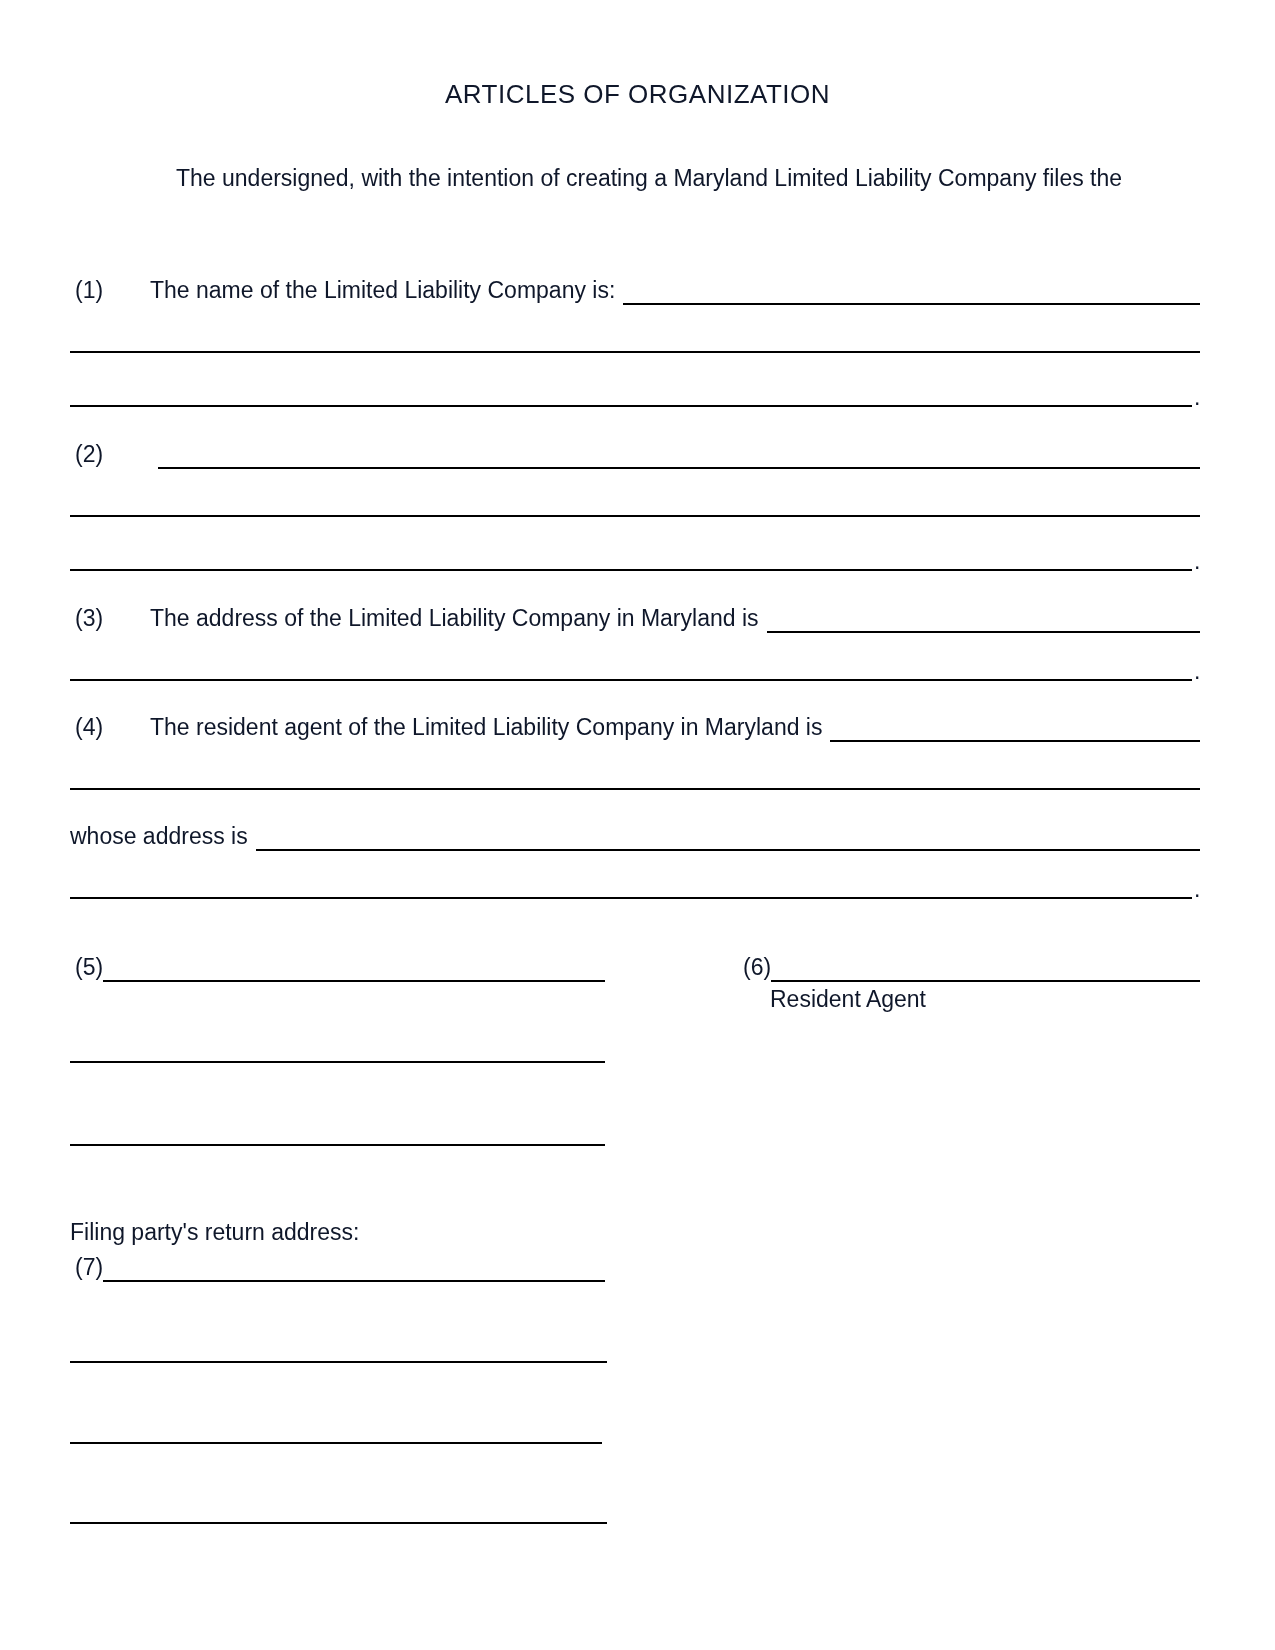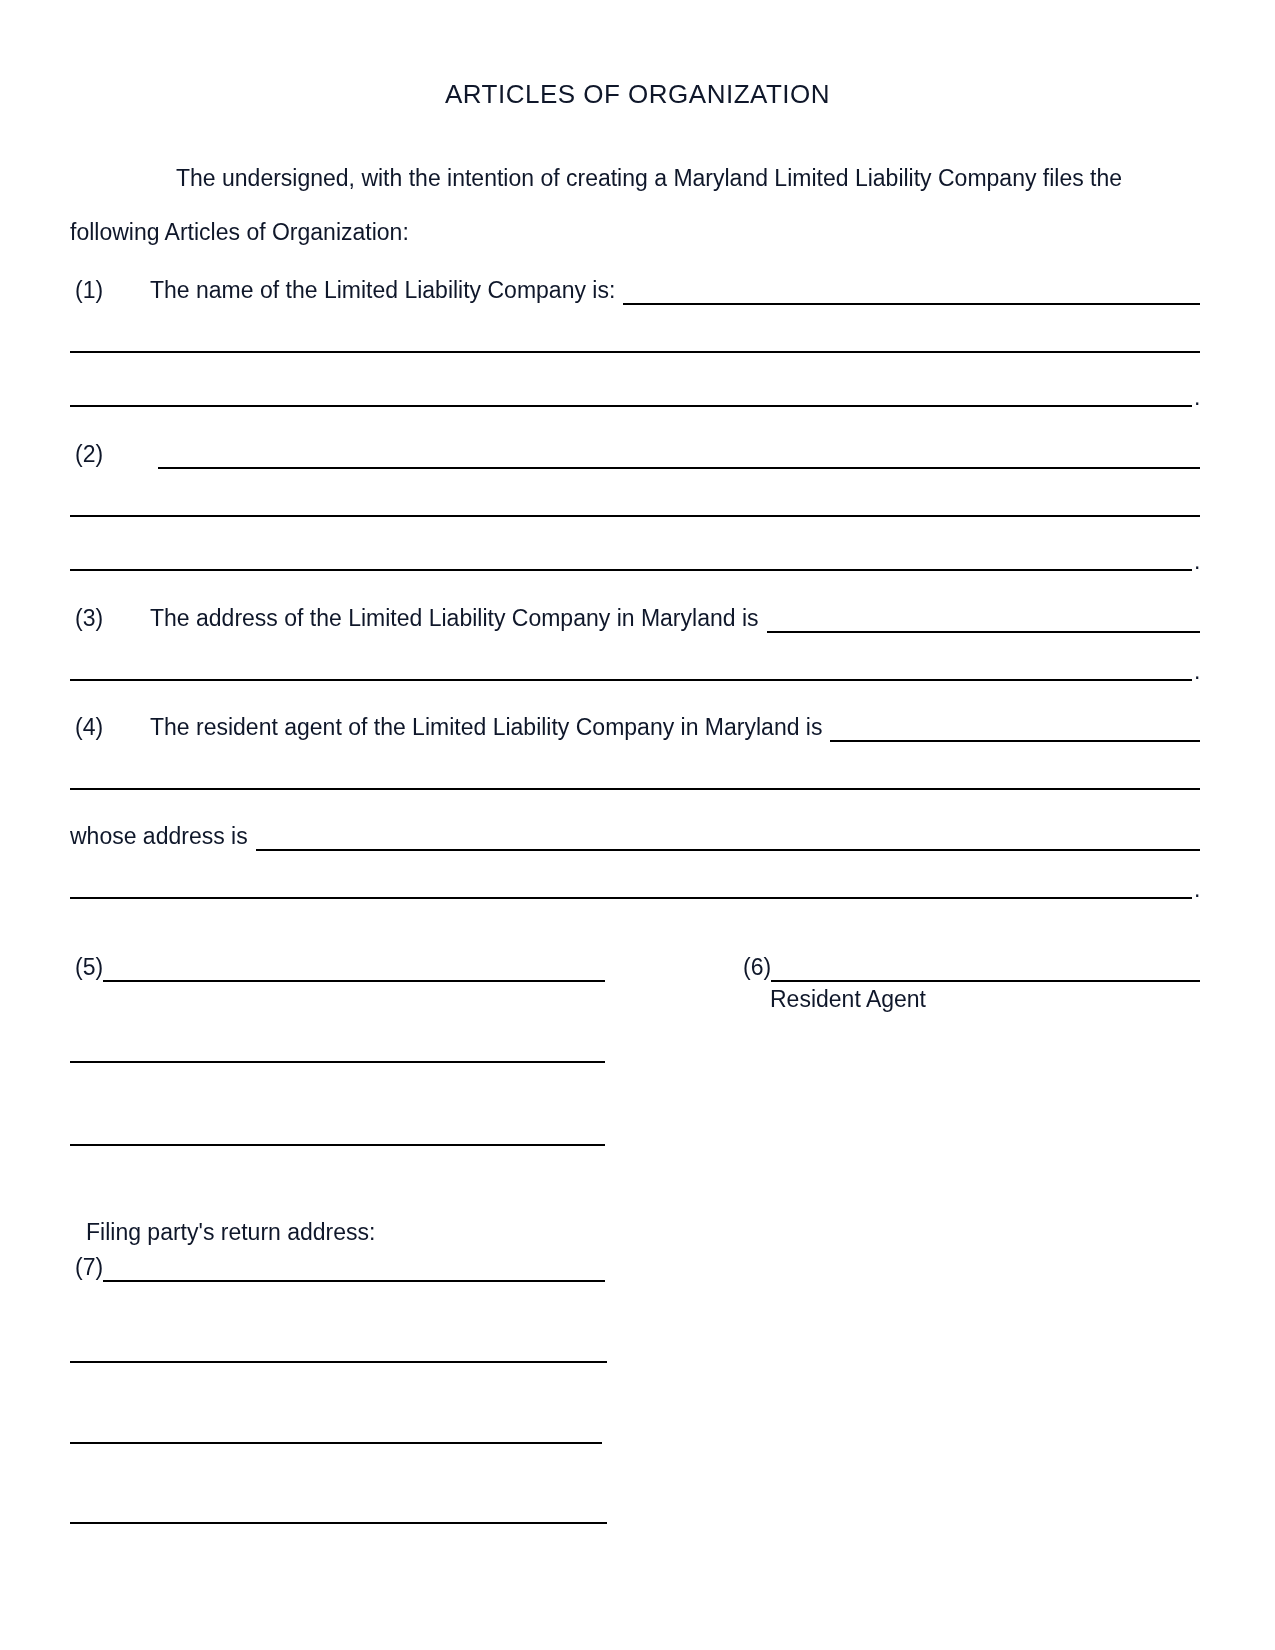--- a/index.html
+++ b/index.html
@@ -51,21 +51,20 @@
   }
 </style>
 </head>
 <body>
 
 <div class="page">
 
   <div class="title">ARTICLES OF ORGANIZATION</div>
 
   <div class="textline" style="left:140px;top:163px;margin-left:36px;">The undersigned, with the intention of creating a Maryland Limited Liability Company files the</div>
-  <div class="textline" style="left:70px;top:217px;">following Articles of Organization:</div>
 
   <div class="row" style="left:70px;top:275px;width:1130px;">
     <span class="num">(1)</span>
     <span class="txt">The name of the Limited Liability Company is:</span>
     <span class="fill" style="margin-left:8px;"></span>
   </div>
   <div class="rule" style="left:70px;top:351px;width:1130px;"></div>
   <div class="rule" style="left:70px;top:405px;width:1122px;"></div>
   <span class="dot" style="left:1194px;top:382px;">.</span>
 
@@ -105,21 +104,21 @@
   </div>
   <div class="row" style="left:738px;top:952px;width:462px;">
     <span class="num-narrow">(6)</span>
     <span class="fill"></span>
   </div>
   <div class="textline" style="left:770px;top:984px;width:430px;text-align:left;">Resident Agent</div>
 
   <div class="rule" style="left:70px;top:1061px;width:535px;"></div>
   <div class="rule" style="left:70px;top:1144px;width:535px;"></div>
 
-  <div class="textline" style="left:86px;top:1217px;">Filing party's return address:</div>
+  <div class="textline" style="left:70px;top:1217px;">Filing party's return address:</div>
 
   <div class="row" style="left:70px;top:1252px;width:535px;">
     <span class="num-narrow">(7)</span>
     <span class="fill"></span>
   </div>
   <div class="rule" style="left:70px;top:1361px;width:537px;"></div>
   <div class="rule" style="left:70px;top:1442px;width:532px;"></div>
   <div class="rule" style="left:70px;top:1522px;width:537px;"></div>
 
 </div>

